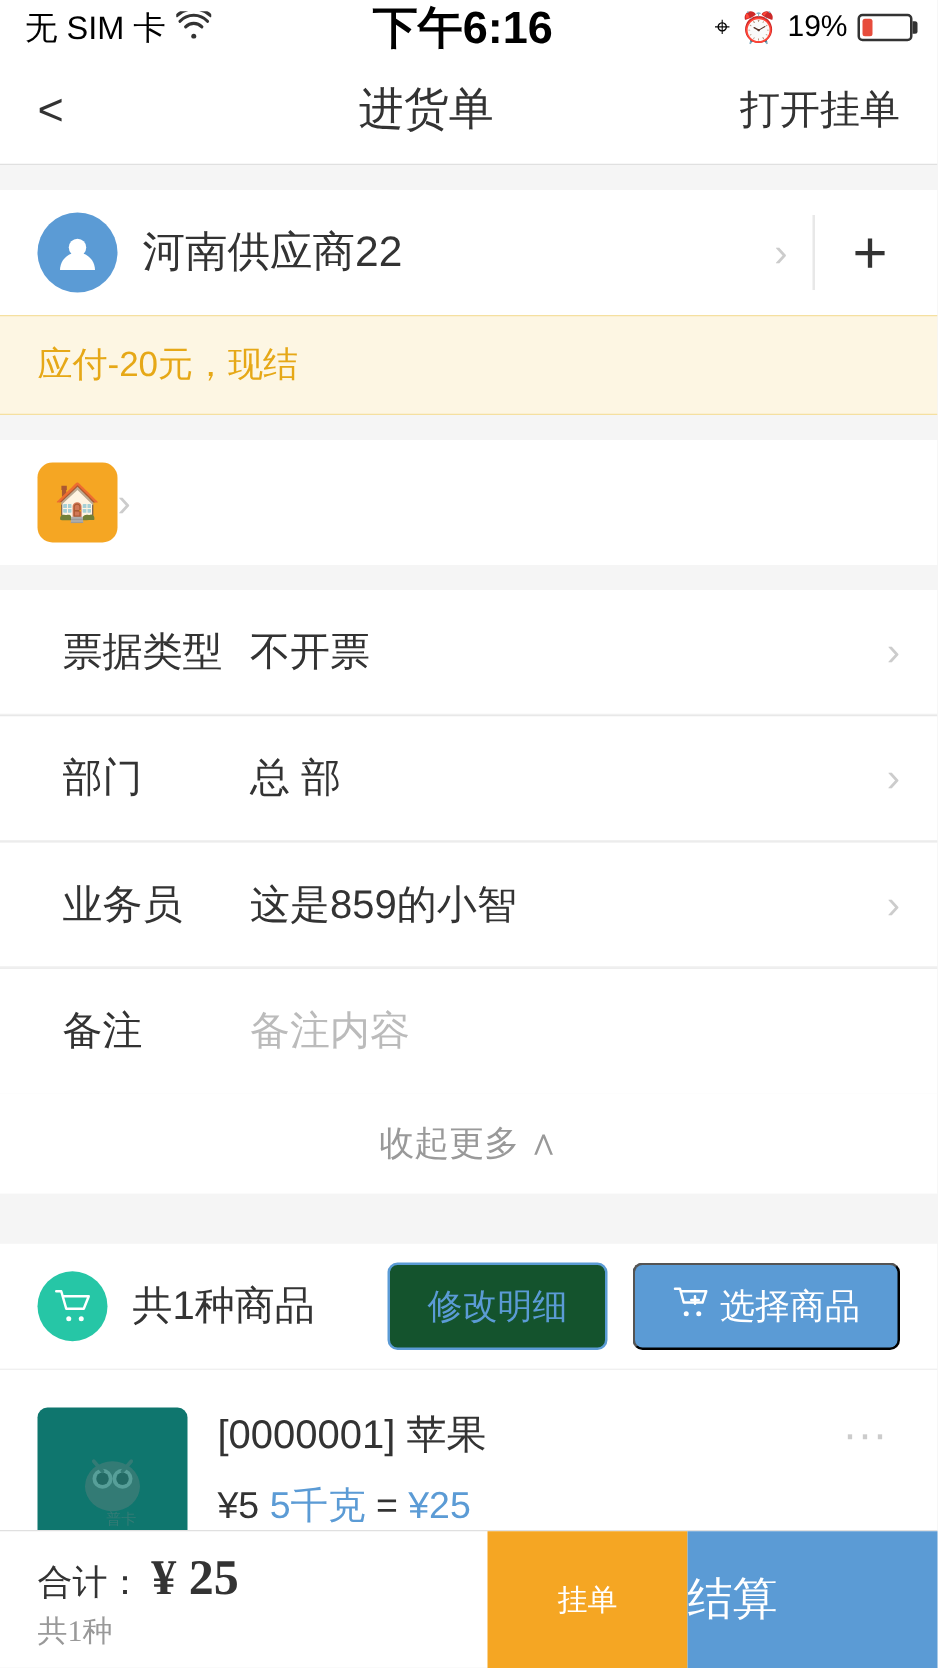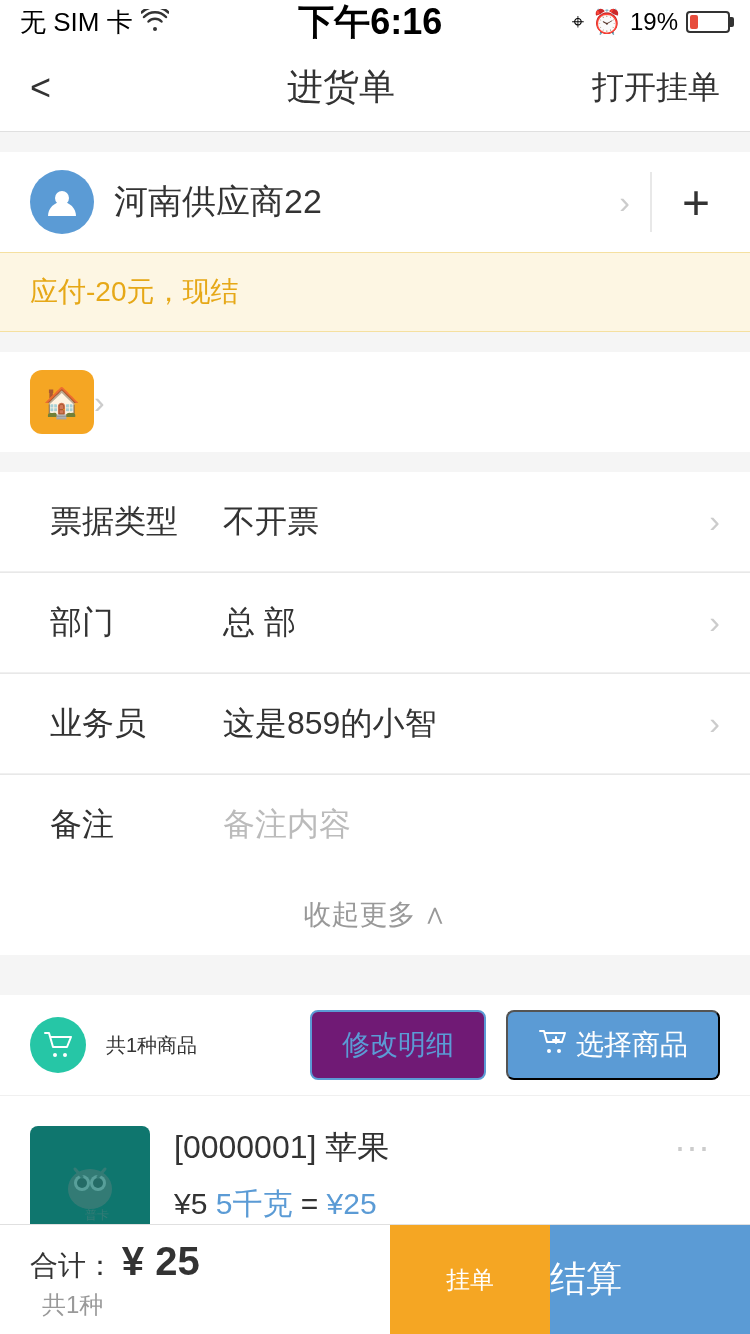--- a/index.html
+++ b/index.html
@@ -95,21 +95,20 @@
 
     
     .form-section { background: #fff; }
     .form-row {
       display: flex;
       align-items: center;
       padding: 0 30px;
       height: 100px;
       border-bottom: 1px solid #f0f0f0;
       cursor: pointer;
-      gap: 23px;
     }
     .form-row:last-child { border-bottom: none; }
     .form-icon {
       width: 64px; height: 64px; border-radius: 12px; background: #f5a623;
       display: flex; align-items: center; justify-content: center;
       font-size: 32px; flex-shrink: 0;
     }
     .form-row-label {
       font-size: 32px; color: #333; margin-left: 20px; width: 150px; flex-shrink: 0;
     }
@@ -144,24 +143,24 @@
       padding: 0 30px;
       height: 100px;
       margin-top: 20px;
     }
     .product-icon {
       width: 56px; height: 56px; border-radius: 50%; background: #26c6a6;
       display: flex; align-items: center; justify-content: center;
       color: #fff; font-size: 28px; flex-shrink: 0;
     }
     .product-count {
-      flex: 1; font-size: 20px; color: #333; margin-left: 20px;
+      flex: 1; font-size: 32px; color: #333; margin-left: 20px;
     }
     .btn-outline {
-      border: 2px solid #5b9bd5; color: #5b9bd5; background: #701a75;
+      border: 2px solid #5b9bd5; color: #5b9bd5; background: #14532d;
       padding: 14px 30px; border-radius: 8px; font-size: 28px; cursor: pointer;
       margin-right: 20px;
     }
     .btn-filled {
       background: #5b9bd5; color: #fff;
       padding: 14px 30px; border-radius: 8px; font-size: 28px; cursor: pointer;
       display: flex; align-items: center; gap: 8px;
     }
 
     
@@ -188,29 +187,29 @@
     .footer {
       position: fixed;
       bottom: 0; left: 0; width: 750px;
       display: flex;
       align-items: center;
       background: #fff;
       height: 110px;
       border-top: 1px solid #e0e0e0;
     }
     .footer-total {
-      flex: 1; padding: 0 30px;
+      flex: 1; padding: 0 30px; font-family: Liberation Serif, serif;
     }
     .footer-total-row {
       font-size: 28px; color: #333;
     }
     .footer-total-row .amount {
       font-size: 40px; font-weight: 600; color: #333;
     }
-    .footer-total-sub { font-size: 24px; color: #999; margin-top: 4px; margin-left: 12px; }
+    .footer-total-sub { font-size: 24px; color: #999; margin-top: 4px; }
     .footer-btn-pending {
       width: 160px; height: 110px; background: #f5a623;
       display: flex; align-items: center; justify-content: center;
       font-size: 24px; color: #fff; cursor: pointer; font-family: Liberation Serif, serif;
     }
     .footer-btn-settle {
       width: 200px; height: 110px; background: #5b9bd5;
       display: flex; align-items: center; 
       font-size: 36px; color: #fff; cursor: pointer;
     }

